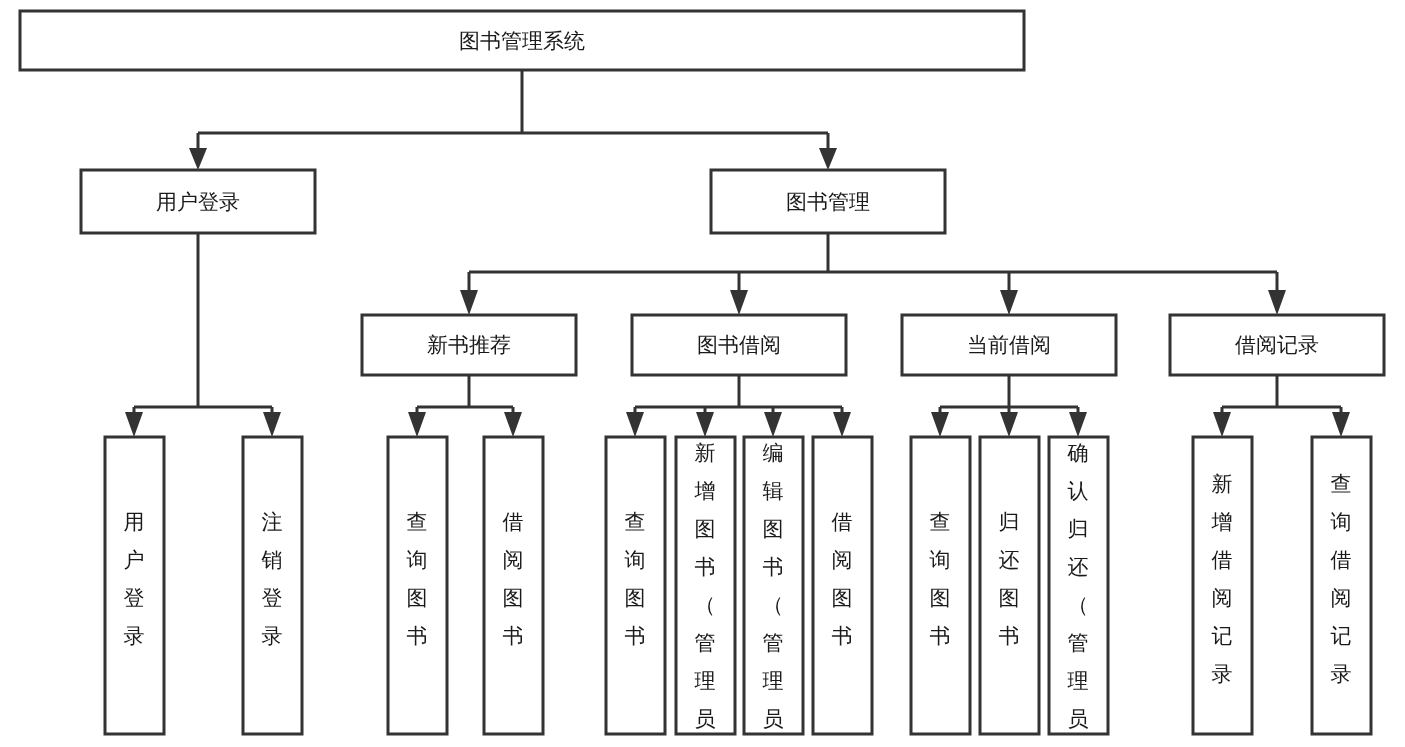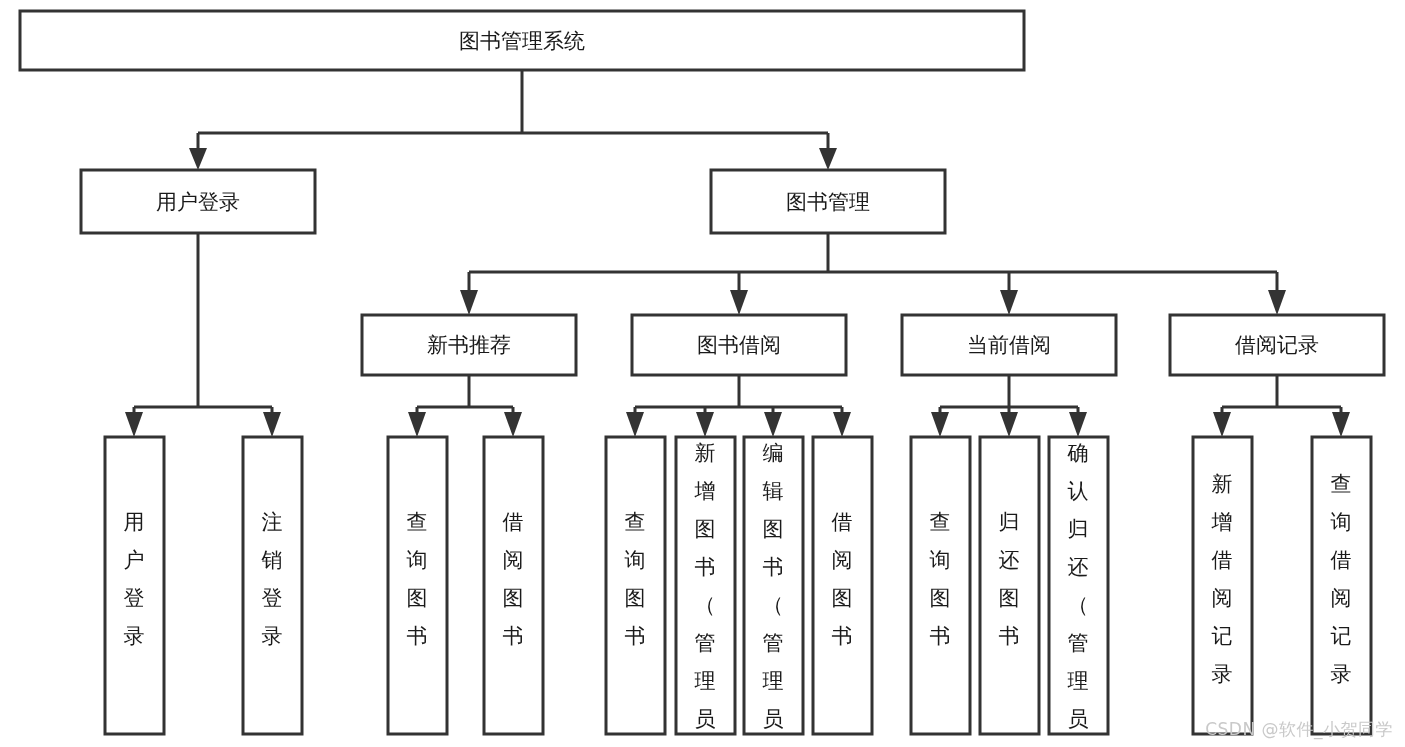--- a/index.html
+++ b/index.html
@@ -228,14 +228,13 @@
       <text class="node-label-vert" x="1222" y="518"><tspan x="1222" y="490.5">新</tspan><tspan x="1222" y="528.5">增</tspan><tspan x="1222" y="566.5">借</tspan><tspan x="1222" y="604.5">阅</tspan><tspan x="1222" y="642.5">记</tspan><tspan x="1222" y="680.5">录</tspan></text>
     </g>
 
     <g>
       <rect class="node-box" x="1312" y="437" width="59" height="297"></rect>
       <text class="node-label-vert" x="1341" y="518"><tspan x="1341" y="490.5">查</tspan><tspan x="1341" y="528.5">询</tspan><tspan x="1341" y="566.5">借</tspan><tspan x="1341" y="604.5">阅</tspan><tspan x="1341" y="642.5">记</tspan><tspan x="1341" y="680.5">录</tspan></text>
     </g>
 
   </svg>
 
-  <div class="watermark">CSDN @软件_小贺同学</div>
 </div>
 
 </body></html>

